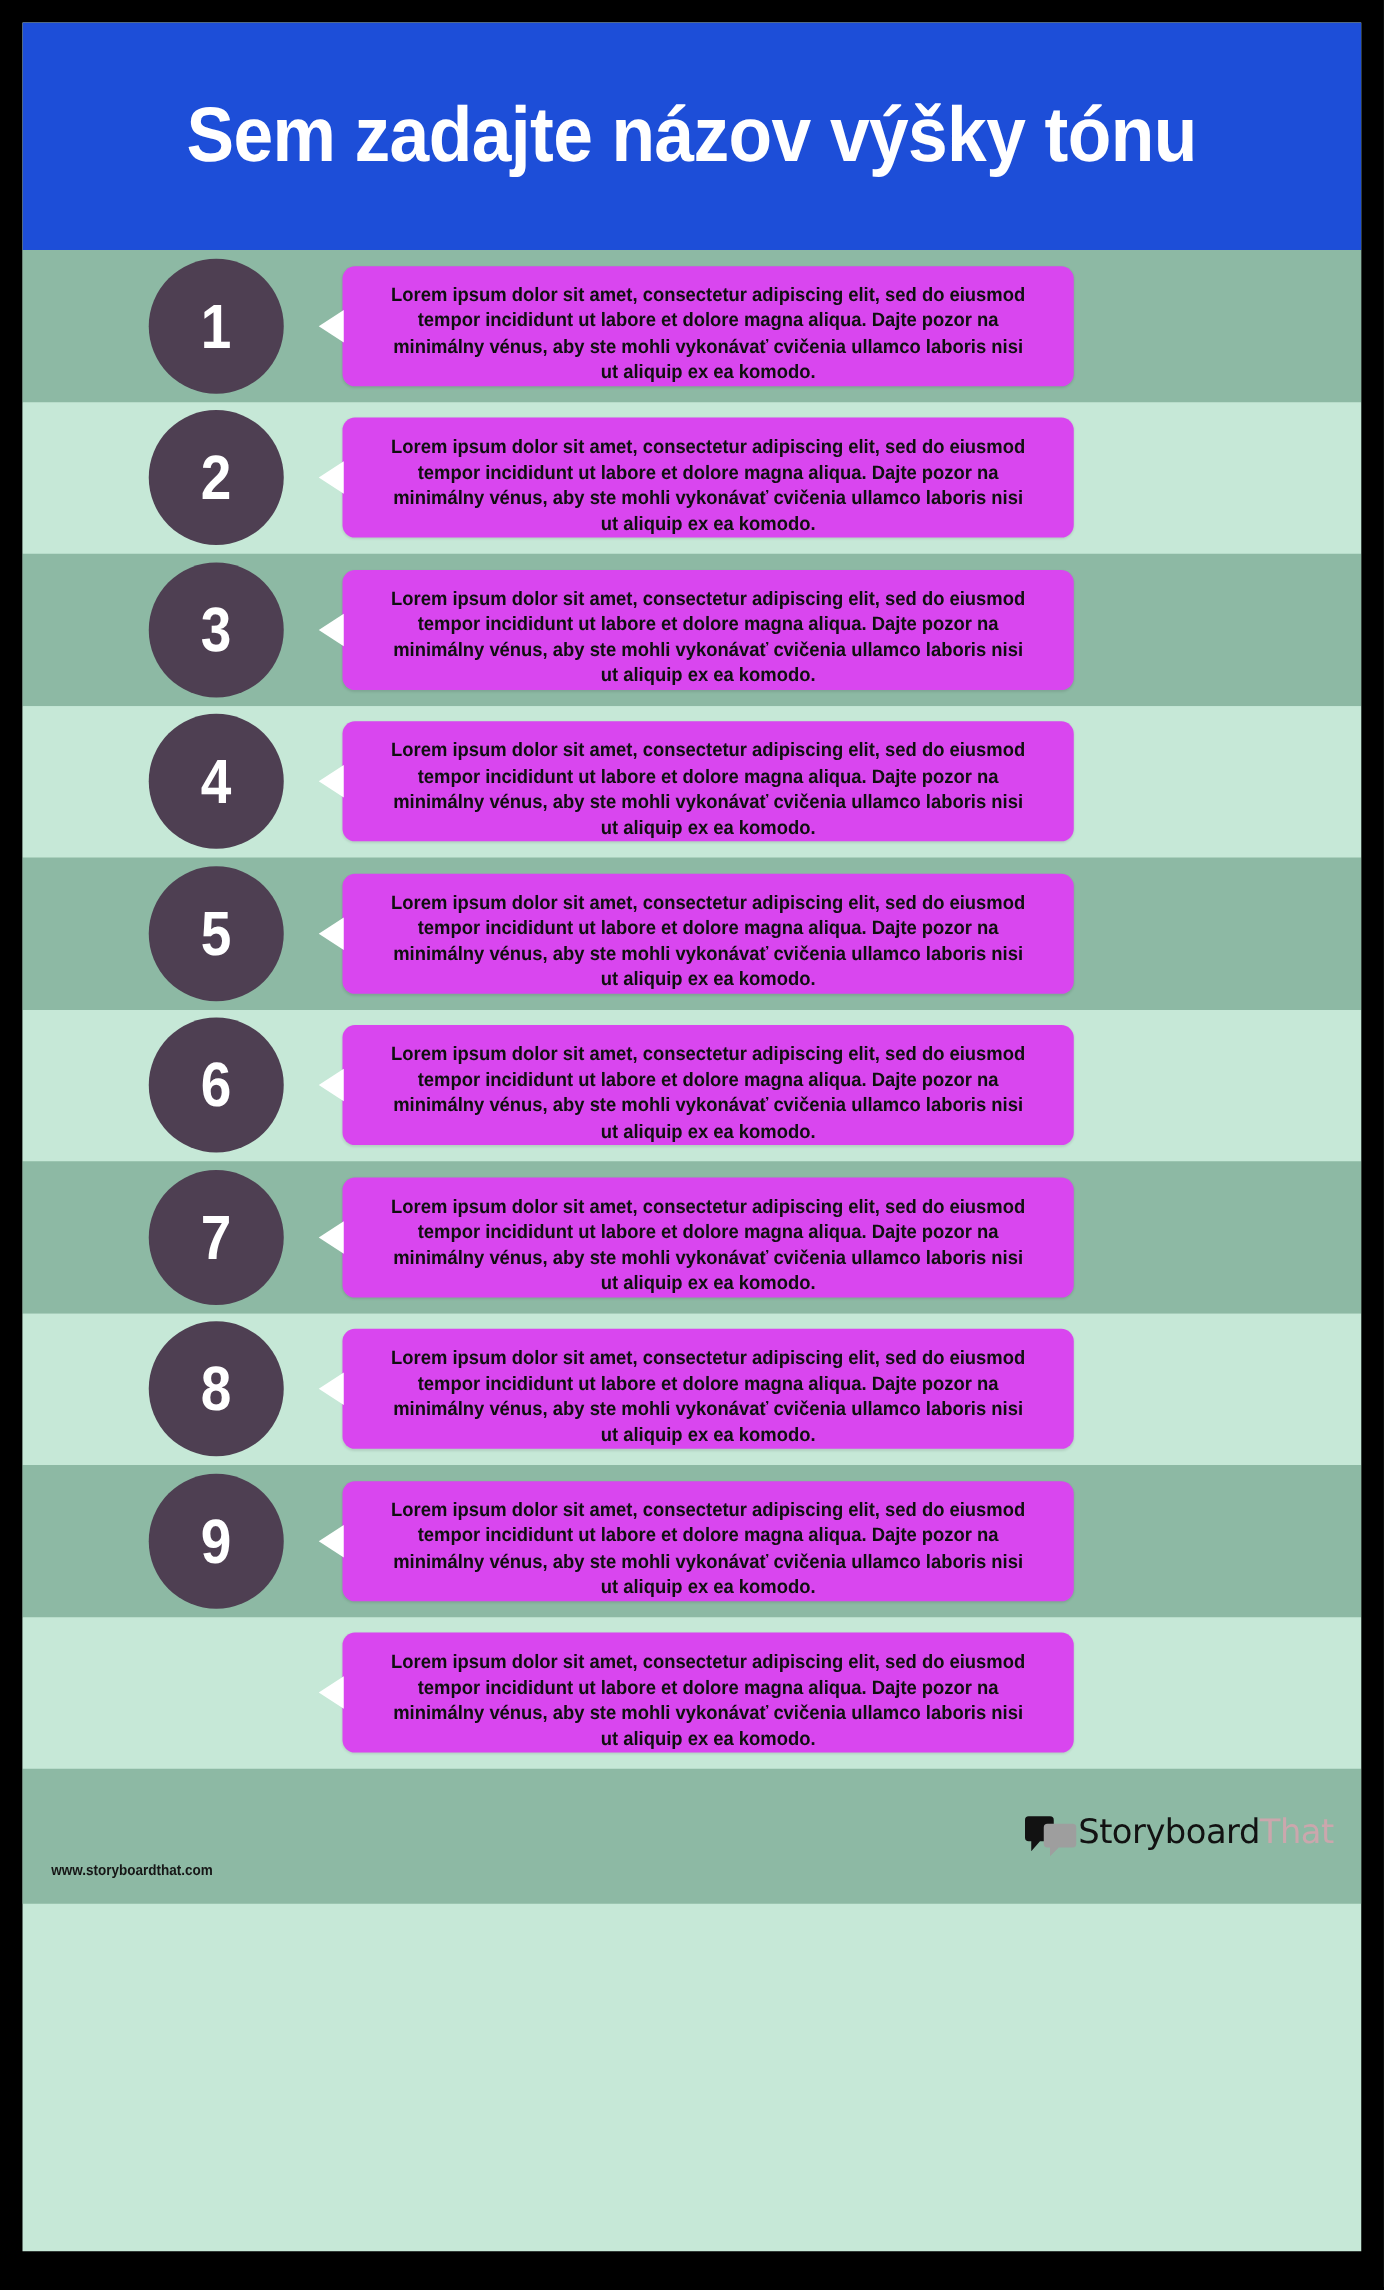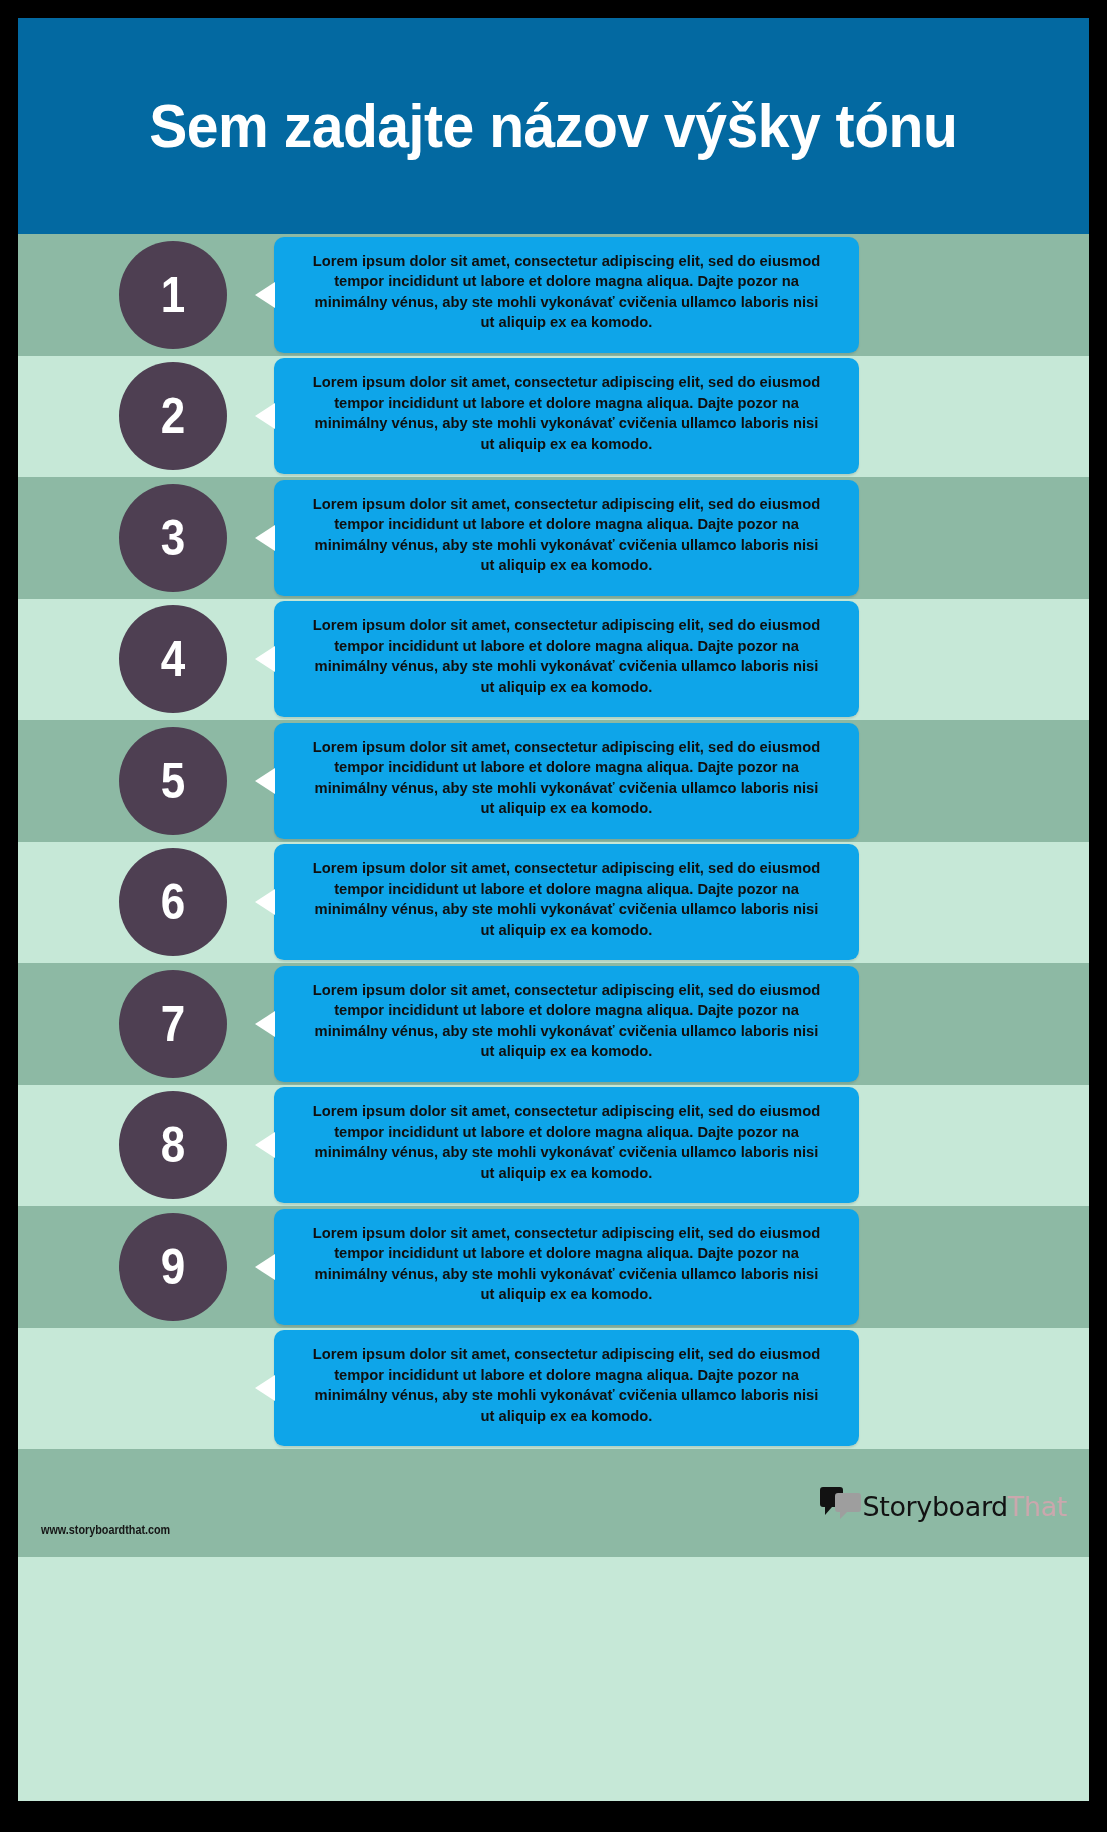--- a/index.html
+++ b/index.html
@@ -21,22 +21,22 @@
     width: 1071px;
     height: 1783px;
     background: #C6E8D7;
     overflow: hidden;
   }
 
   
   #header {
     position: relative;
     width: 100%;
-    height: 216px;
-    background: #0369a1;
+    height: 182px;
+    background: #1d4ed8;
     display: flex;
     align-items: center;
     justify-content: center;
   }
   #header-title {
     color: #FFFFFF;
     font-family: "Liberation Sans Narrow", "Liberation Sans", sans-serif;
     font-size: 62px;
     font-weight: bold;
     letter-spacing: -0.5px;
@@ -88,23 +88,23 @@
   .card-wrap {
     position: absolute;
     left: 256px;
     top: 50%;
     transform: translateY(-50%);
     width: 585px;
     z-index: 2;
   }
   .card {
     position: relative;
-    background: #0ea5e9;
+    background: #d946ef;
     border-radius: 10px;
-    padding: 14px 22px 20px 22px;
+    padding: 14px 22px 0 22px;
     box-sizing: border-box;
     box-shadow: 0 1px 2px rgba(0,0,0,0.10);
   }
   
   .card-tail {
     position: absolute;
     left: -19px;
     top: 50%;
     transform: translateY(-50%);
     width: 0;
@@ -141,21 +141,21 @@
     font-weight: bold;
     transform: scaleX(0.9);
     transform-origin: left center;
   }
   #footer-logo {
     position: absolute;
     right: 22px;
     top: 50%;
     transform: translateY(-50%);
     display: flex;
-    align-items: flex-end;
+    align-items: flex-start;
     gap: 1px;
   }
   #logo-mark { display: block; }
   #logo-word {
     font-family: "DejaVu Sans", sans-serif;
     font-size: 27px;
     line-height: 1;
     letter-spacing: -0.4px;
     white-space: nowrap;
   }

